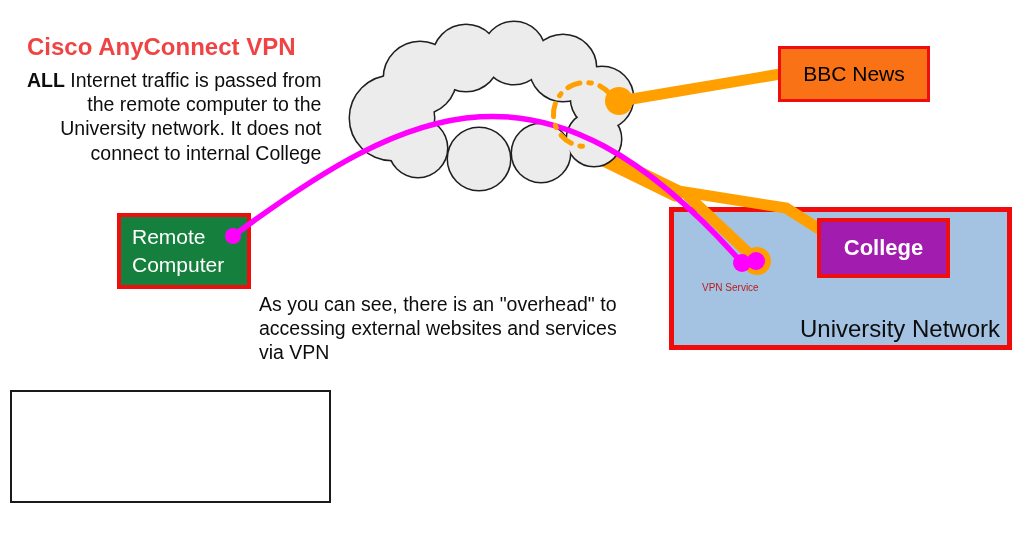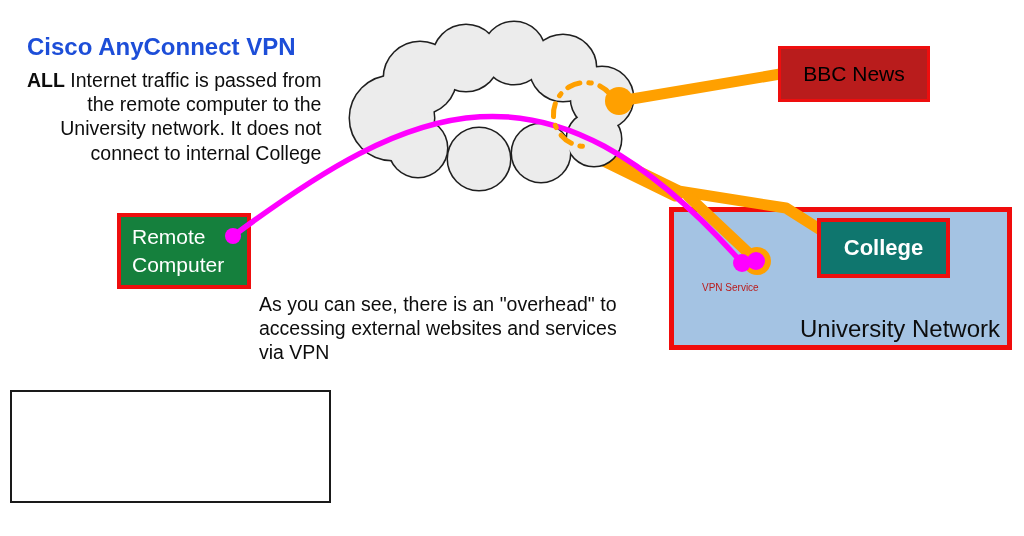--- a/index.html
+++ b/index.html
@@ -1,38 +1,38 @@
 <!DOCTYPE html>
 <html><head>
 <meta charset="utf-8">
 <style>
   html,body{margin:0;padding:0;background:#ffffff;}
   body{width:1024px;height:536px;position:relative;overflow:hidden;
        font-family:"Liberation Sans","DejaVu Sans",sans-serif;color:#111;}
   .abs{position:absolute;}
 
   
-  .title{left:27px;top:33px;font-size:24px;font-weight:bold;line-height:28px;color:#1d4ed8;}
+  .title{left:27px;top:33px;font-size:24px;font-weight:bold;line-height:28px;color:#ef4444;}
   .intro{left:27px;top:68px;font-size:19.5px;line-height:24.2px;color:#0d0d0d;text-align:right;}
   .intro b{margin-right:.28em;}
   .note{left:259px;top:292px;font-size:19.5px;line-height:24.2px;color:#0d0d0d;}
 
   
   .bbc-box{left:778px;top:46px;width:152px;height:56px;box-sizing:border-box;
-    background:#b91c1c;border:3px solid #ee0e0e;z-index:3;
+    background:#f97316;border:3px solid #ee0e0e;z-index:3;
     display:flex;align-items:center;justify-content:center;font-size:21px;color:#000;}
   .remote-box{left:117px;top:213px;width:134px;height:76px;box-sizing:border-box;
     background:#15803d;border:4px solid #ee0e0e;z-index:1;
     color:#fff;font-size:21px;line-height:28px;padding:6px 0 0 11px;}
   .univ-box{left:669px;top:207px;width:343px;height:143px;box-sizing:border-box;
     background:#a4c3e3;border:5px solid #f00c0c;z-index:1;}
   .univ-label{position:absolute;right:7px;bottom:2px;font-size:24px;color:#0d0d0d;}
   .vpn-label{position:absolute;left:28px;top:70px;font-size:10px;color:#b91c1c;}
   .college-box{left:817px;top:218px;width:133px;height:60px;box-sizing:border-box;
-    background:#0f766e;border:4px solid #ee0e0e;z-index:3;
+    background:#a21caf;border:4px solid #ee0e0e;z-index:3;
     display:flex;align-items:center;justify-content:center;
     font-size:22px;font-weight:bold;color:#fff;}
 
   
   svg.overlay{left:0;top:0;z-index:2;pointer-events:none;}
 
   
   .legend{left:10px;top:390px;width:321px;height:113px;box-sizing:border-box;
     background:#fff;border:2px solid #1a1a1a;z-index:4;}
   .leg-row{position:absolute;left:21px;display:flex;align-items:center;height:20px;}

